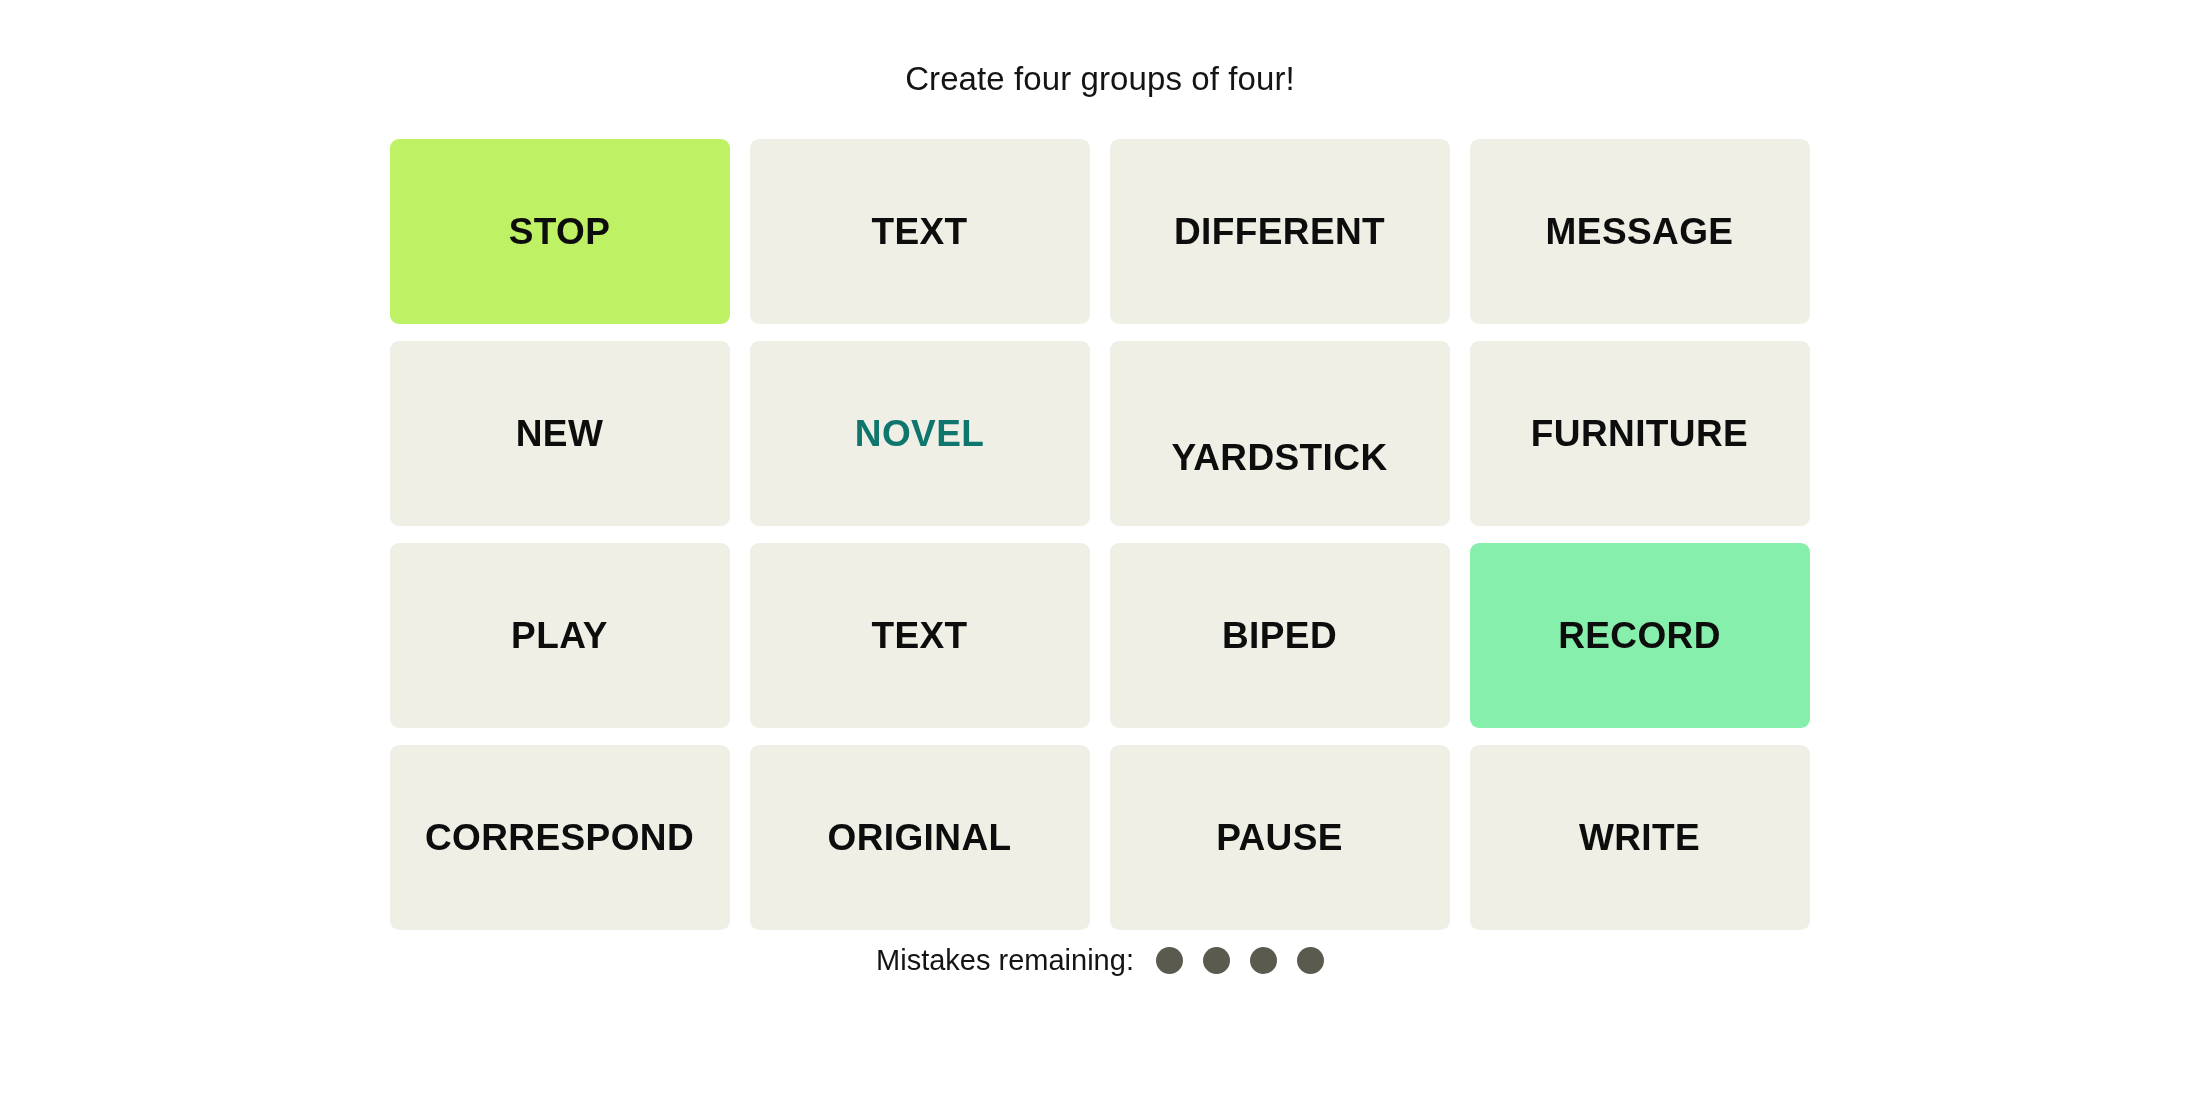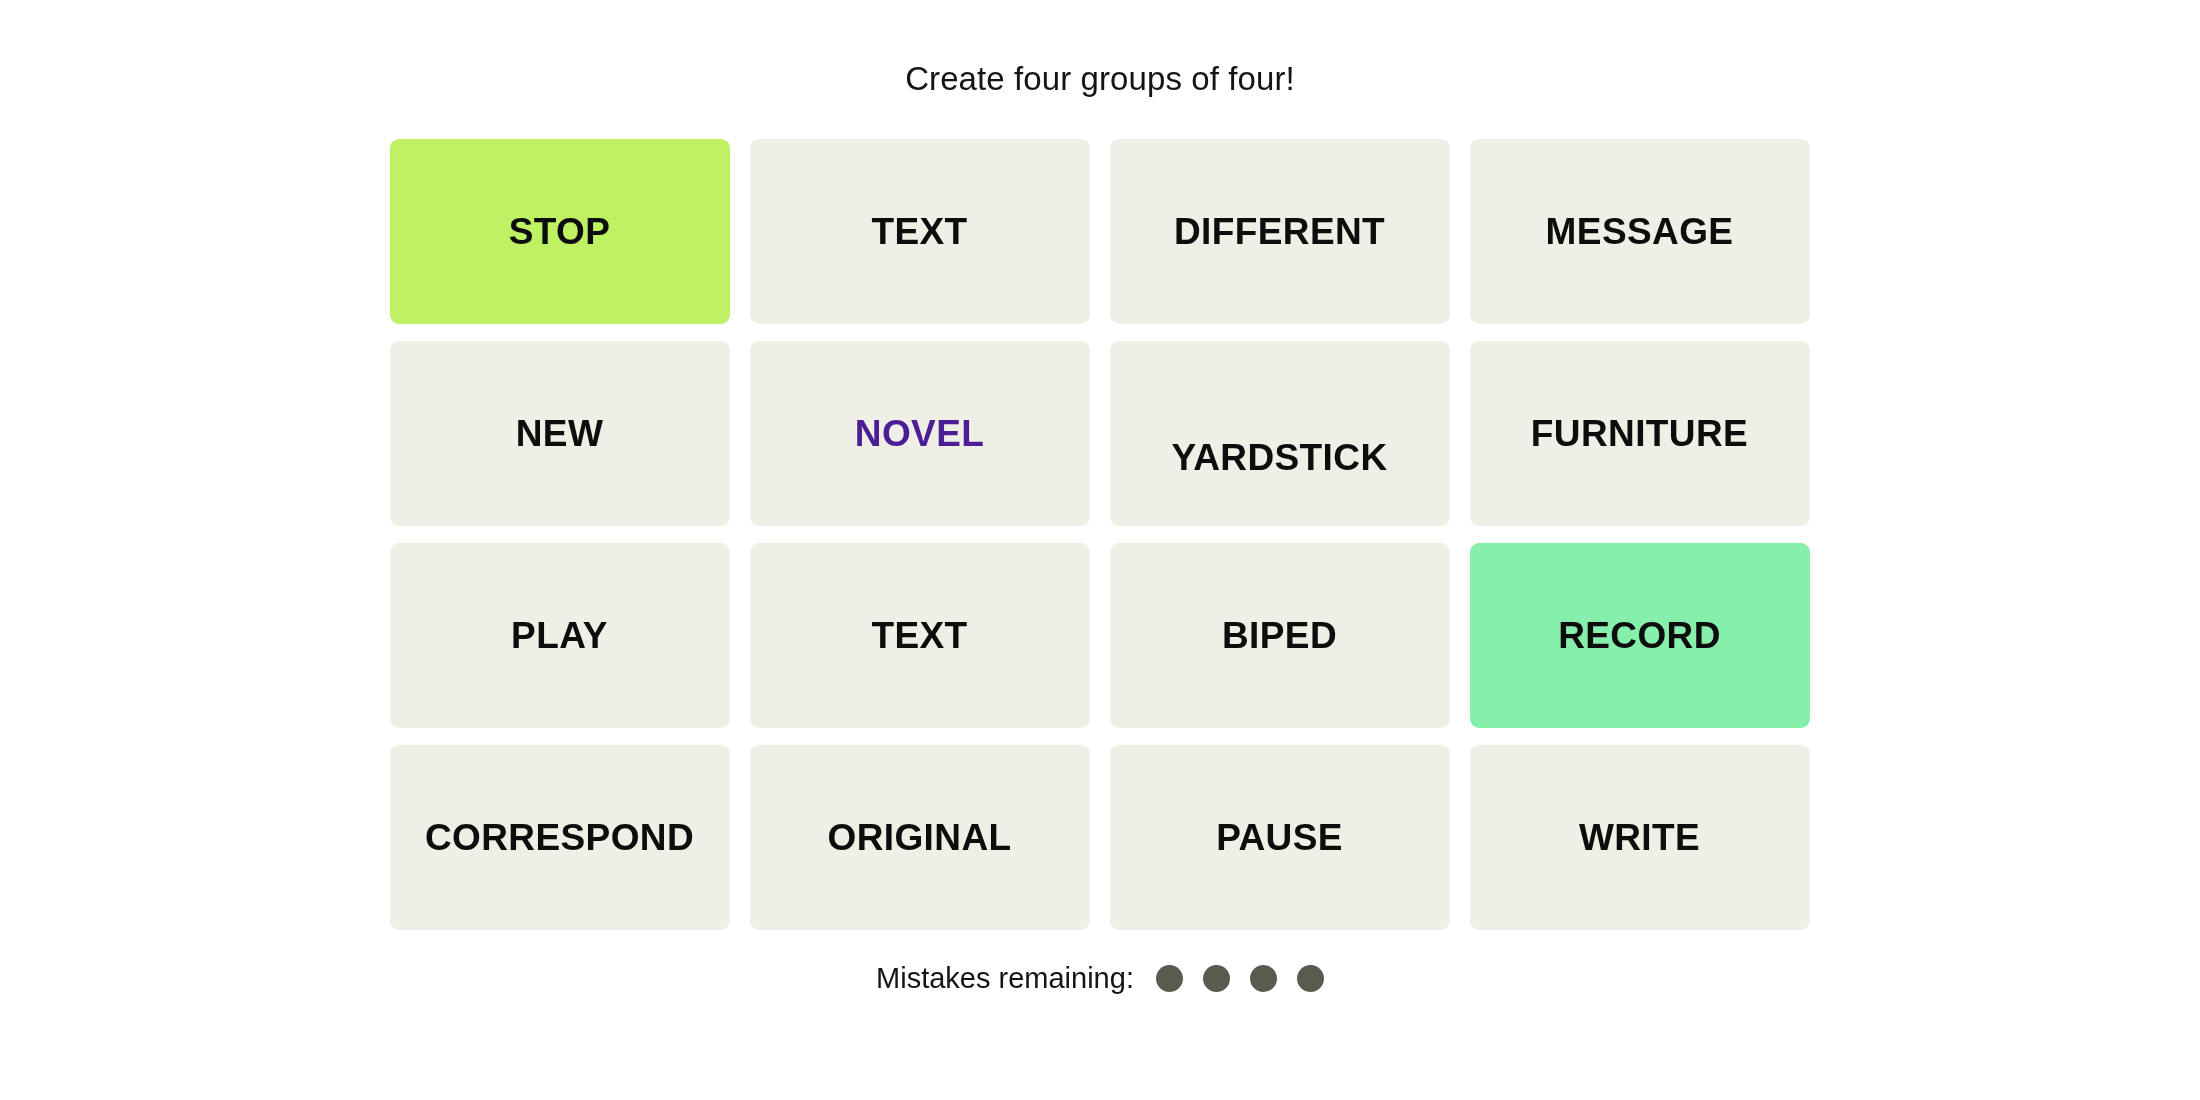--- a/index.html
+++ b/index.html
@@ -65,21 +65,21 @@
     font-size: 37px;
     font-weight: bold;
     color: #0d0d0d;
     letter-spacing: 0.4px;
     text-align: center;
     line-height: 1;
     white-space: nowrap;
   }
 
   .mistakes-bar {
-    margin-top: 34px;
+    margin-top: 16px;
     display: flex;
     flex-direction: row;
     align-items: center;
     justify-content: flex-start;
     gap: 0px;
   }
 
   .mistakes-label {
     font-size: 29px;
     font-weight: 400;
@@ -123,21 +123,21 @@
       <span class="tile-word" style="color: rgb(13, 13, 13);">DIFFERENT</span>
     </div>
     <div class="tile" style="background: rgb(239, 239, 230);">
       <span class="tile-word" style="color: rgb(13, 13, 13);">MESSAGE</span>
     </div>
 
     <div class="tile" style="background: rgb(239, 239, 230);">
       <span class="tile-word" style="color: rgb(13, 13, 13);">NEW</span>
     </div>
     <div class="tile" style="background: rgb(239, 239, 230);">
-      <span class="tile-word" style="color: #4c1d95;">NOVEL</span>
+      <span class="tile-word" style="color: #0f766e;">NOVEL</span>
     </div>
     <div class="tile" style="background: rgb(239, 239, 230);">
       <span class="tile-word" style="color: rgb(13, 13, 13); margin-top: 48px;">YARDSTICK</span>
     </div>
     <div class="tile" style="background: rgb(239, 239, 230);">
       <span class="tile-word" style="color: rgb(13, 13, 13);">FURNITURE</span>
     </div>
 
     <div class="tile" style="background: rgb(239, 239, 230);">
       <span class="tile-word" style="color: rgb(13, 13, 13);">PLAY</span>

